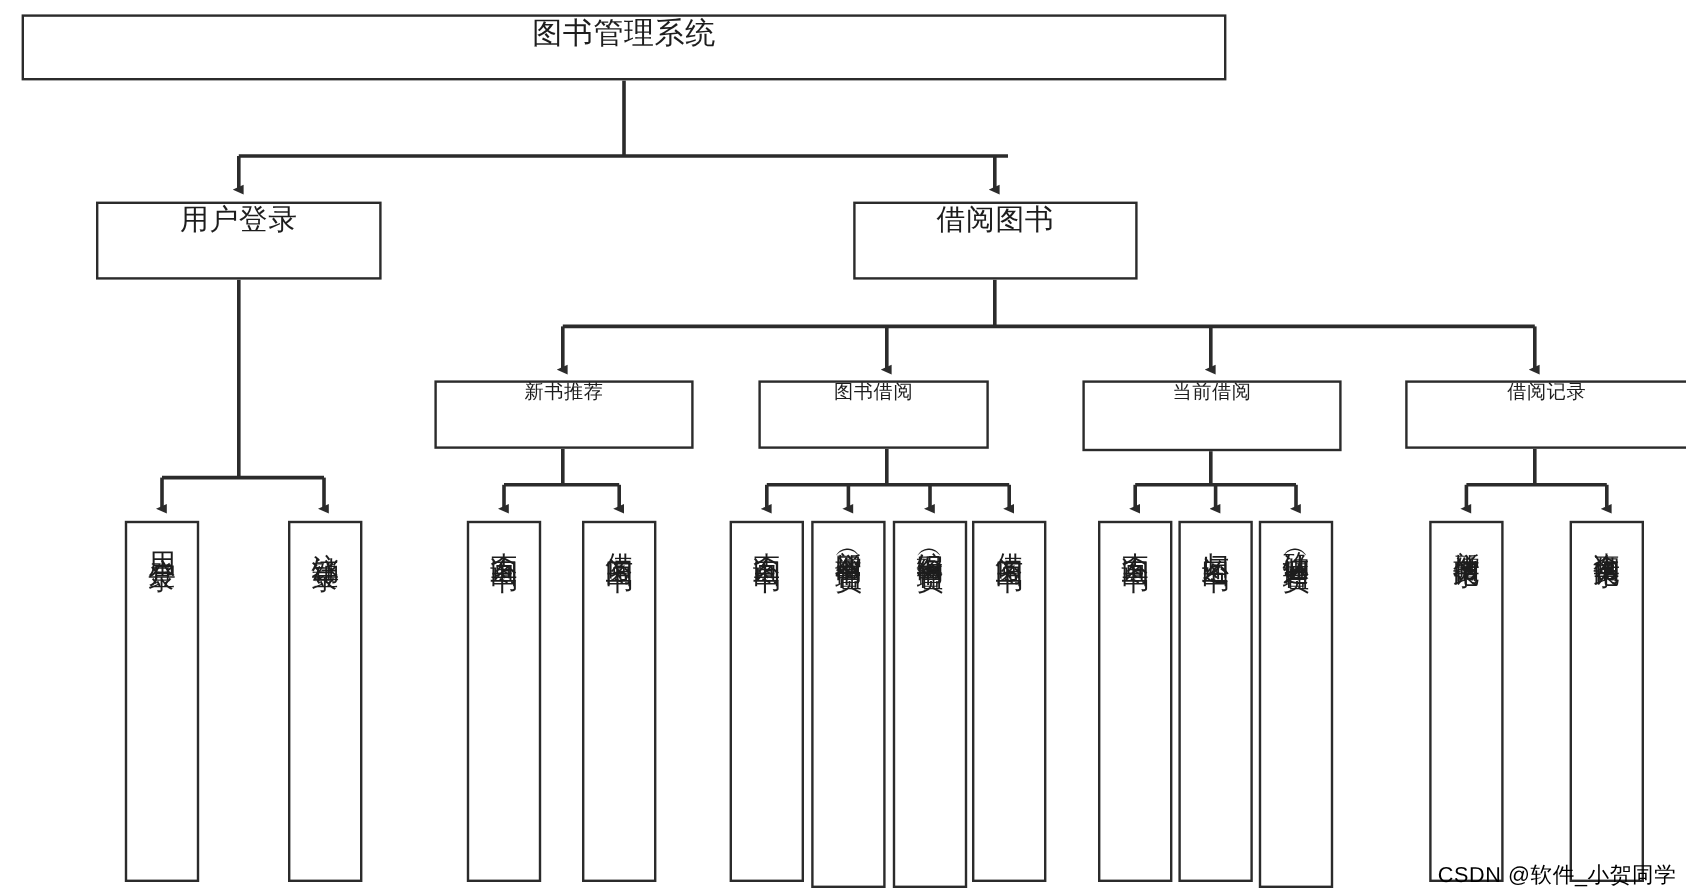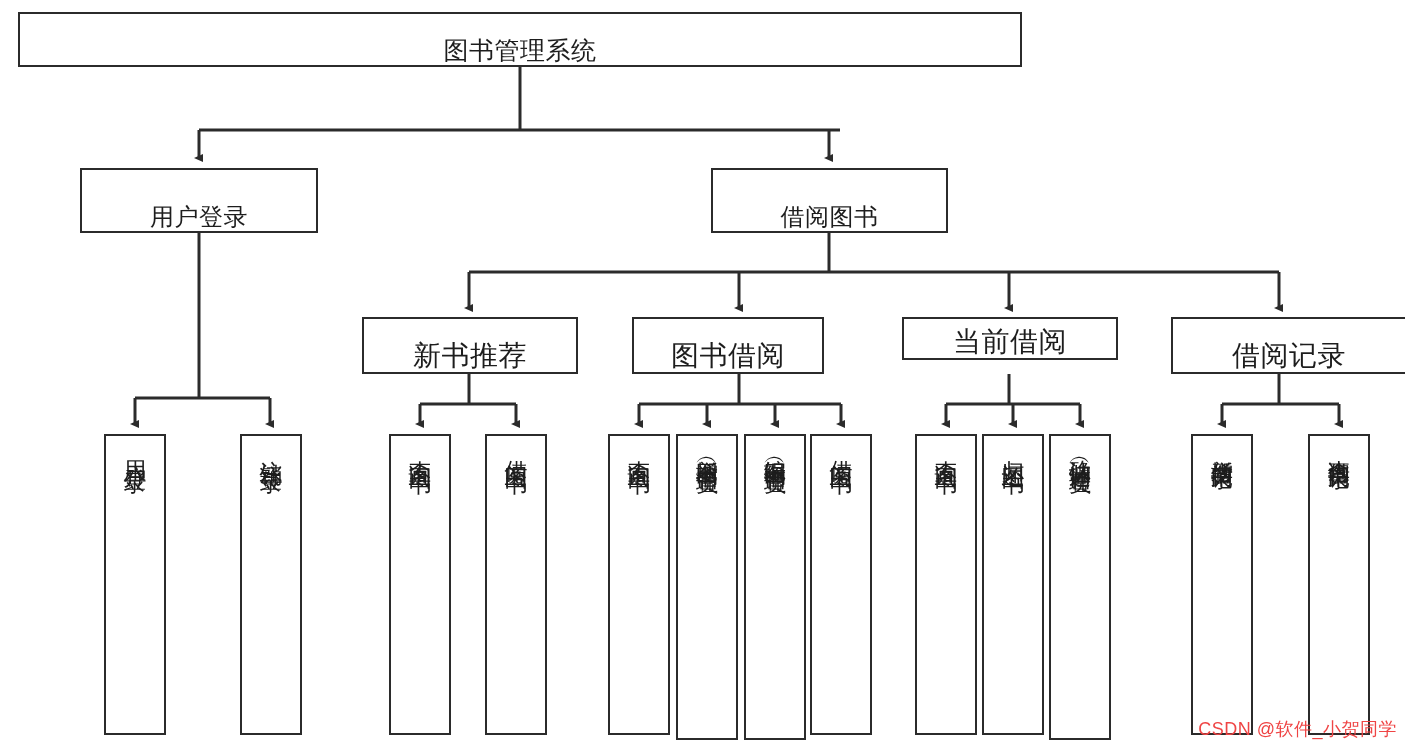--- a/index.html
+++ b/index.html
@@ -24,38 +24,38 @@
     width: 1405px;
     height: 747px;
     pointer-events: none;
   }
   .node {
     position: absolute;
     box-sizing: border-box;
     border: 2px solid #2b2b2b;
     background: #ffffff;
     display: flex;
-    align-items: flex-end;
+    align-items: flex-start;
     justify-content: center;
     color: #1d1d1d;
   }
   .node .lbl {
     display: block;
     text-align: center;
     line-height: 1.18;
     white-space: nowrap;
   }
   
   .node.horiz .lbl {
     font-size: 25px;
     letter-spacing: 0.5px;
   }
   .node.root .lbl { font-size: 25px; }
   .node.level2 .lbl { font-size: 24px; }
-  .node.level3 .lbl { font-size: 28px; font-family: Liberation Serif, serif; }
+  .node.level3 .lbl { font-size: 16px; font-family: Liberation Serif, serif; }
   
   .node.leaf {
     align-items: flex-start;
     justify-content: center;
     padding-top: 6px;
   }
   .node.leaf .lbl {
     writing-mode: vertical-rl;
     text-orientation: upright;
     font-size: 23px;
@@ -65,21 +65,21 @@
   }
   .node.leaf.tall .lbl {
     font-size: 22px;
     letter-spacing: 2px;
   }
   .watermark {
     position: absolute;
     right: 8px;
     bottom: 6px;
     font-size: 18px;
-    color: #ef4444;
+    color: #000000;
     white-space: nowrap;
     letter-spacing: 0.5px;
   }
 </style>
 </head>
 <body>
 
 <div id="canvas">
 
   <svg class="connectors" viewBox="0 0 1405 747" xmlns="http://www.w3.org/2000/svg">
@@ -142,21 +142,21 @@
   <div class="node level2 horiz" style="left:711px; top:168px; width:237px; height:65px;">
     <span class="lbl">借阅图书</span>
   </div>
 
   <div class="node level3 horiz" style="left:362px; top:317px; width:216px; height:57px;">
     <span class="lbl">新书推荐</span>
   </div>
   <div class="node level3 horiz" style="left:632px; top:317px; width:192px; height:57px;">
     <span class="lbl">图书借阅</span>
   </div>
-  <div class="node level3 horiz" style="left:902px; top:317px; width:216px; height:43px;">
+  <div class="node level3 horiz" style="left:902px; top:317px; width:216px; height:59px;">
     <span class="lbl">当前借阅</span>
   </div>
   <div class="node level3 horiz" style="left:1171px; top:317px; width:236px; height:57px;">
     <span class="lbl">借阅记录</span>
   </div>
 
   <div class="node leaf" style="left:104px; top:434px; width:62px; height:301px;">
     <span class="lbl">用户登录</span>
   </div>
   <div class="node leaf" style="left:240px; top:434px; width:62px; height:301px;">

